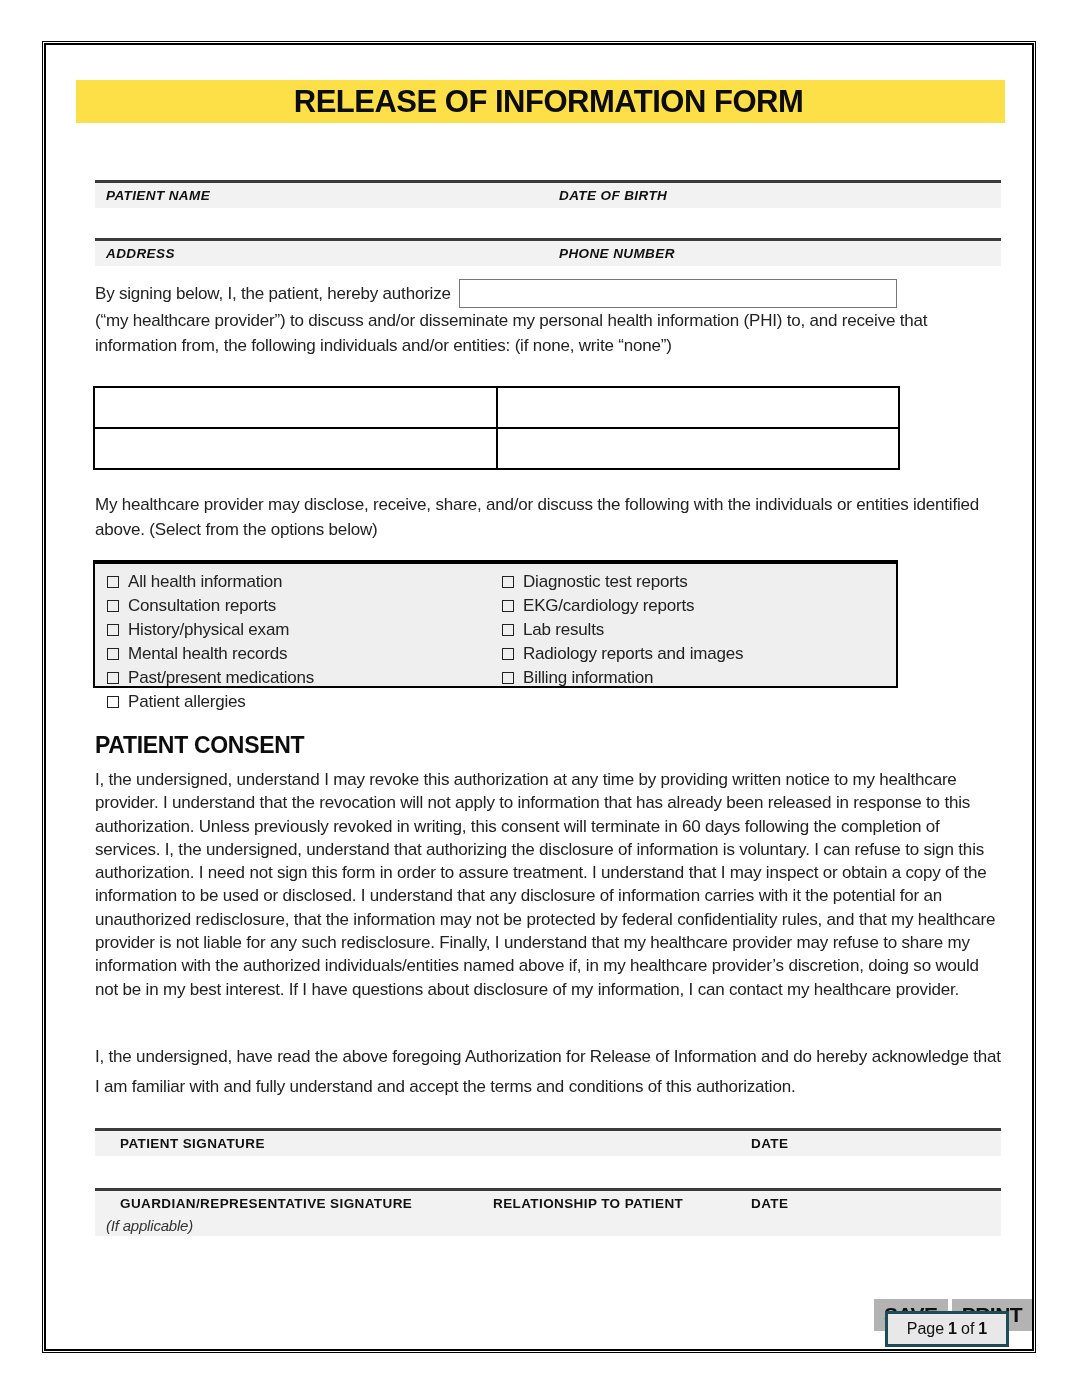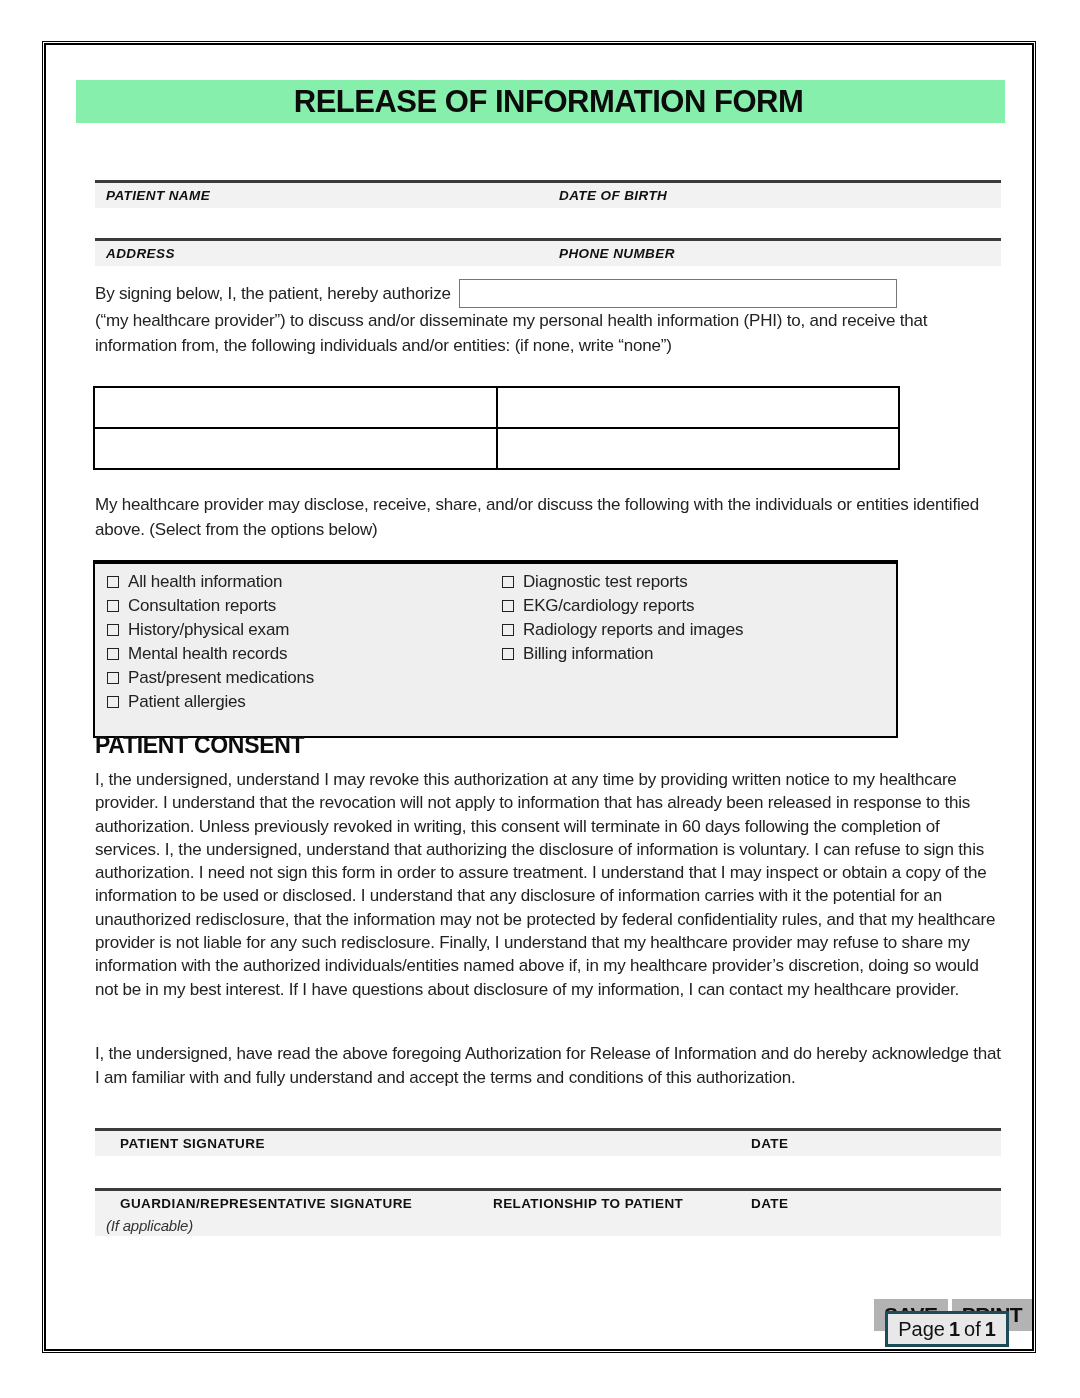--- a/index.html
+++ b/index.html
@@ -18,21 +18,21 @@
   }
   .page-inner {
     position: absolute; inset: 1px;
     border: 2px solid #000;
   }
   .abs { position: absolute; }
 
   
   .title-band {
     left: 33px; top: 38px; width: 929px; height: 43px;
-    background: #86efac;
+    background: #fde047;
     display: flex; align-items: center; justify-content: center; padding-left: 16px;
   }
   .title-band h1 {
     font-size: 31px; font-weight: bold; letter-spacing: -0.5px;
     color: #0c0c0c;
   }
 
   
   .field-band {
     left: 52px; width: 906px; height: 28px;
@@ -60,38 +60,38 @@
   .recip-table {
     left: 50px; top: 344px; width: 807px; height: 82px;
     border-collapse: collapse; table-layout: fixed;
   }
   .recip-table td { border: 2px solid #000; background: #fff; }
   .recip-table tr { height: 41px; }
 
   
   .disc-block { left: 52px; top: 450px; width: 905px; }
   .cb-box {
-    left: 50px; top: 518px; width: 805px; height: 178px;
+    left: 50px; top: 518px; width: 805px; height: 128px;
     background: #efefef;
     border: 2px solid #000; border-top: 4px solid #000;
     padding: 6px 0 0 12px;
     display: grid; grid-template-columns: 395px 1fr;
     grid-auto-flow: column;
     grid-template-rows: repeat(6, 24px);
   }
   .cb-item { display: flex; align-items: center; font-size: 17px; letter-spacing: -0.2px; color: #222; }
   .cb {
     width: 12px; height: 12px; border: 1.6px solid #222; background: transparent;
     display: inline-block; margin-right: 9px; flex: 0 0 auto;
   }
 
   
   .consent-h { left: 52px; top: 690px; font-size: 23px; font-weight: bold; color: #0d0d0d; letter-spacing: -0.3px; }
   .consent-body { left: 52px; top: 726px; width: 906px; line-height: 23.3px; }
-  .ack-body { left: 52px; top: 1000px; width: 906px; line-height: 24px; }
+  .ack-body { left: 52px; top: 1000px; width: 906px; line-height: 30px; }
 
   
   .sig-band {
     left: 52px; width: 906px;
     background: #f2f2f2;
     border-top: 3px solid #3b3b3b;
   }
   .sig-band .lbl { position: absolute; top: 5px; font-size: 13.5px; font-weight: bold; letter-spacing: 0.4px; color: #111; }
   .sig1 { top: 1086px; height: 28px; }
   .sig2 { top: 1146px; height: 48px; }
@@ -119,21 +119,21 @@
     border-top: 3px solid #1d4b57;
   }
   .footer-band .f-lbl { position: absolute; top: 7px; font-size: 15px; color: #1c1c1c; }
   .f-provider { left: 13px; letter-spacing: 2.5px; }
   .f-contact { left: 424px; letter-spacing: 0.5px; }
   .page-box {
     left: 842px; top: 1269px; width: 124px; height: 36px;
     background: #e8e8e8;
     border: 3px solid #1d4b57;
     display: flex; align-items: center; justify-content: center;
-    gap: 4px; font-size: 20px; color: #111;
+    gap: 4px; font-size: 16px; color: #111;
   }
   .page-box b { font-weight: bold; }
 </style>
 </head>
 <body>
 
 <div class="page">
   <div class="page-inner"></div>
 
   <div class="abs title-band">
@@ -198,20 +198,24 @@
       <span class="cb"></span>
       <span>Patient allergies</span>
     </div>
     <div class="cb-item">
       <span class="cb"></span>
       <span>Diagnostic test reports</span>
     </div>
     <div class="cb-item">
       <span class="cb"></span>
       <span>EKG/cardiology reports</span>
+    </div>
+    <div class="cb-item">
+      <span class="cb"></span>
+      <span>Lab results</span>
     </div>
     <div class="cb-item">
       <span class="cb"></span>
       <span>Radiology reports and images</span>
     </div>
     <div class="cb-item">
       <span class="cb"></span>
       <span>Billing information</span>
     </div>
   </div>

